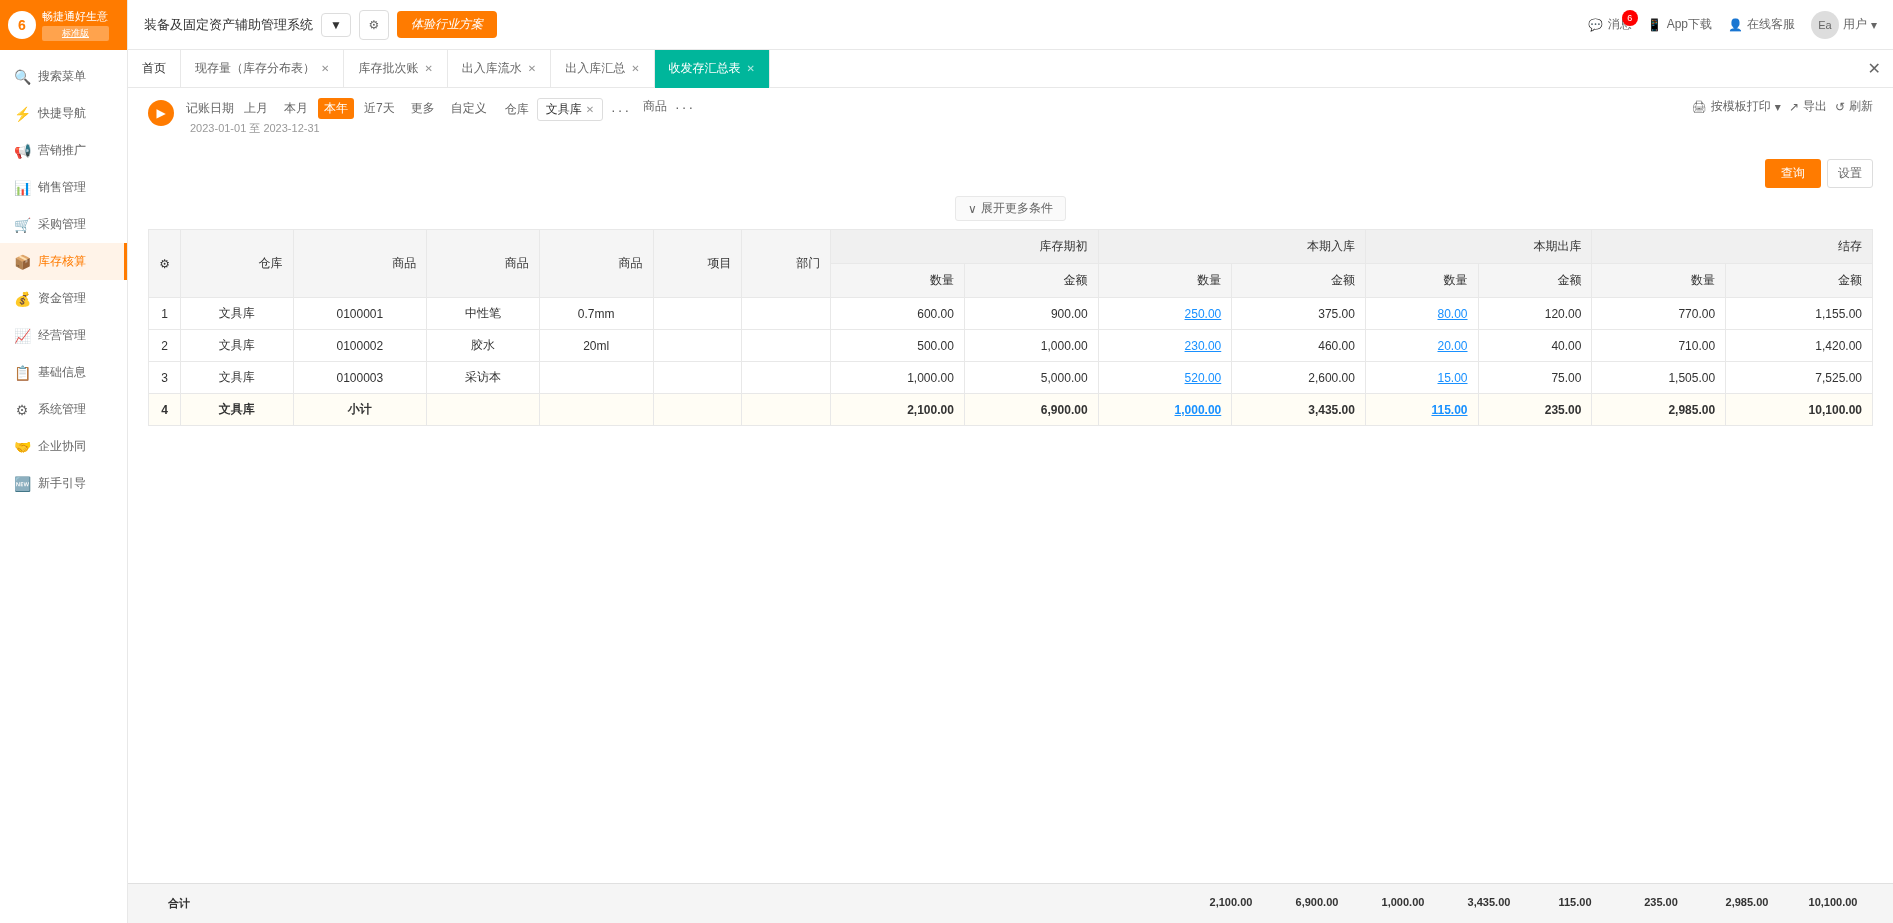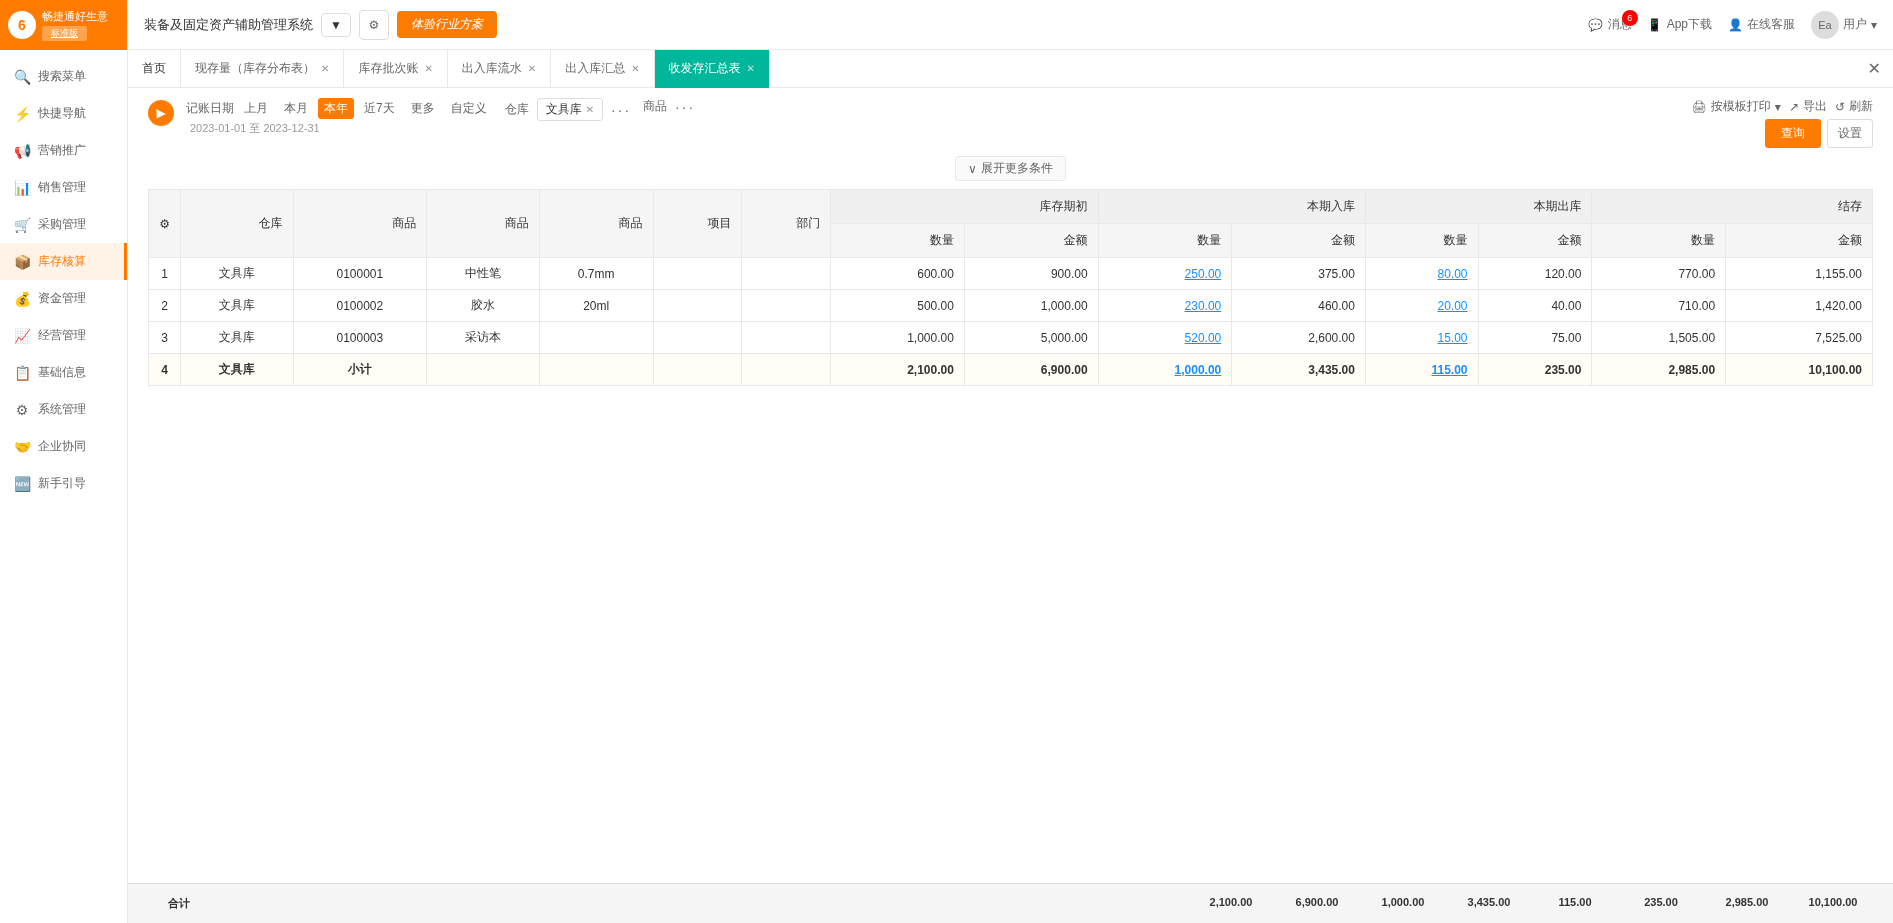--- a/index.html
+++ b/index.html
@@ -3,21 +3,21 @@
   <meta charset="utf-8">
   <style>
     * { margin: 0; padding: 0; box-sizing: border-box; }
     body { font-family: 'Microsoft YaHei', Arial, sans-serif; font-size: 12px; background: #f5f5f5; color: #333; width: 1893px; min-height: 923px; overflow-x: hidden; }
 
     
     .sidebar { position: fixed; left: 0; top: 0; width: 128px; height: 100%; background: #fff; border-right: 1px solid #e8e8e8; z-index: 100; }
     .sidebar-logo { background: #ff7b00; padding: 10px 8px; display: flex; align-items: center; gap: 6px; height: 50px; }
     .sidebar-logo-icon { width: 28px; height: 28px; background: #fff; border-radius: 50%; display: flex; align-items: center; justify-content: center; font-size: 14px; font-weight: bold; color: #ff7b00; }
     .sidebar-logo-text { color: #fff; font-size: 11px; line-height: 1.3; }
-    .sidebar-logo-tag { font-size: 9px; background: rgba(255,255,255,0.3); padding: 1px 9px; border-radius: 2px; color: #fff; margin-top: 2px; display: inline-block; text-decoration: underline; }
+    .sidebar-logo-tag { font-size: 9px; background: rgba(255,255,255,0.3); padding: 1px 20px; border-radius: 2px; color: #fff; margin-top: 2px; display: inline-block; text-decoration: underline; }
     .sidebar-nav { padding: 8px 0; }
     .sidebar-item { display: flex; align-items: center; gap: 8px; padding: 10px 14px; cursor: pointer; color: #666; font-size: 12px; }
     .sidebar-item.active { background: #fff3e8; color: #ff7b00; border-right: 3px solid #ff7b00; }
     .sidebar-item-icon { font-size: 14px; width: 16px; text-align: center; }
 
     
     .topbar { position: fixed; left: 128px; top: 0; right: 0; height: 50px; background: #fff; border-bottom: 1px solid #e8e8e8; display: flex; align-items: center; justify-content: space-between; padding: 0 16px; z-index: 99; }
     .topbar-left { display: flex; align-items: center; gap: 8px; }
     .topbar-system-name { font-size: 13px; color: #333; }
     .topbar-system-select { border: 1px solid #ddd; padding: 4px 8px; border-radius: 4px; font-size: 12px; background: #fff; cursor: pointer; }
@@ -243,21 +243,21 @@
         </div>
         <div style="display: flex; align-items: center; gap: 4px; color: #666; cursor: pointer; font-size: 12px;">
           <span>↗</span>
           <span>导出</span>
         </div>
         <div style="display: flex; align-items: center; gap: 4px; color: #666; cursor: pointer; font-size: 12px;">
           <span>↺</span>
           <span>刷新</span>
         </div>
       </div>
-      <div style="display: flex; gap: 6px;">
+      <div style="display: flex; gap: 6px; margin-top: 40px;">
         <button class="btn-query">查询</button>
         <button class="btn-set">设置</button>
       </div>
     </div>
   </div>
 
   <div class="expand-row">
     <div class="expand-btn">
       <span>∨</span>
       <span>展开更多条件</span>

